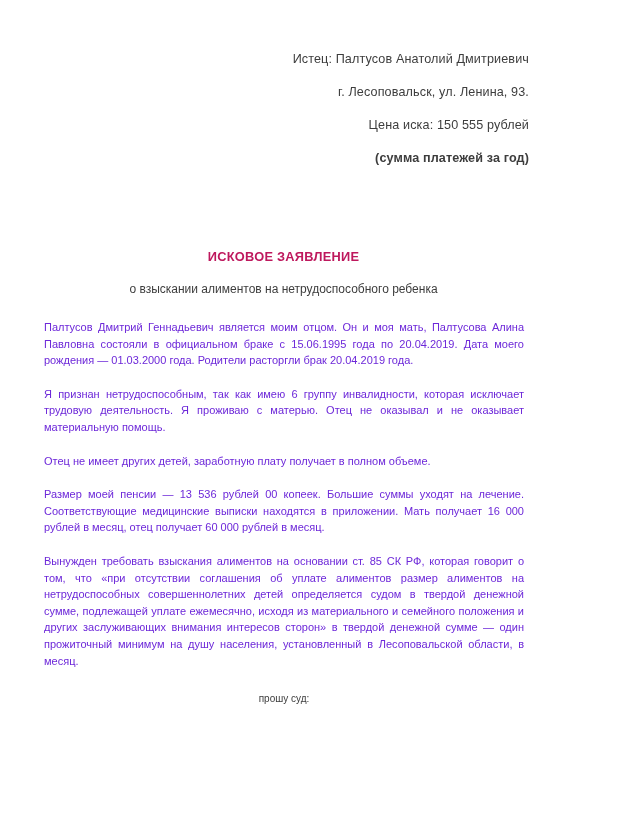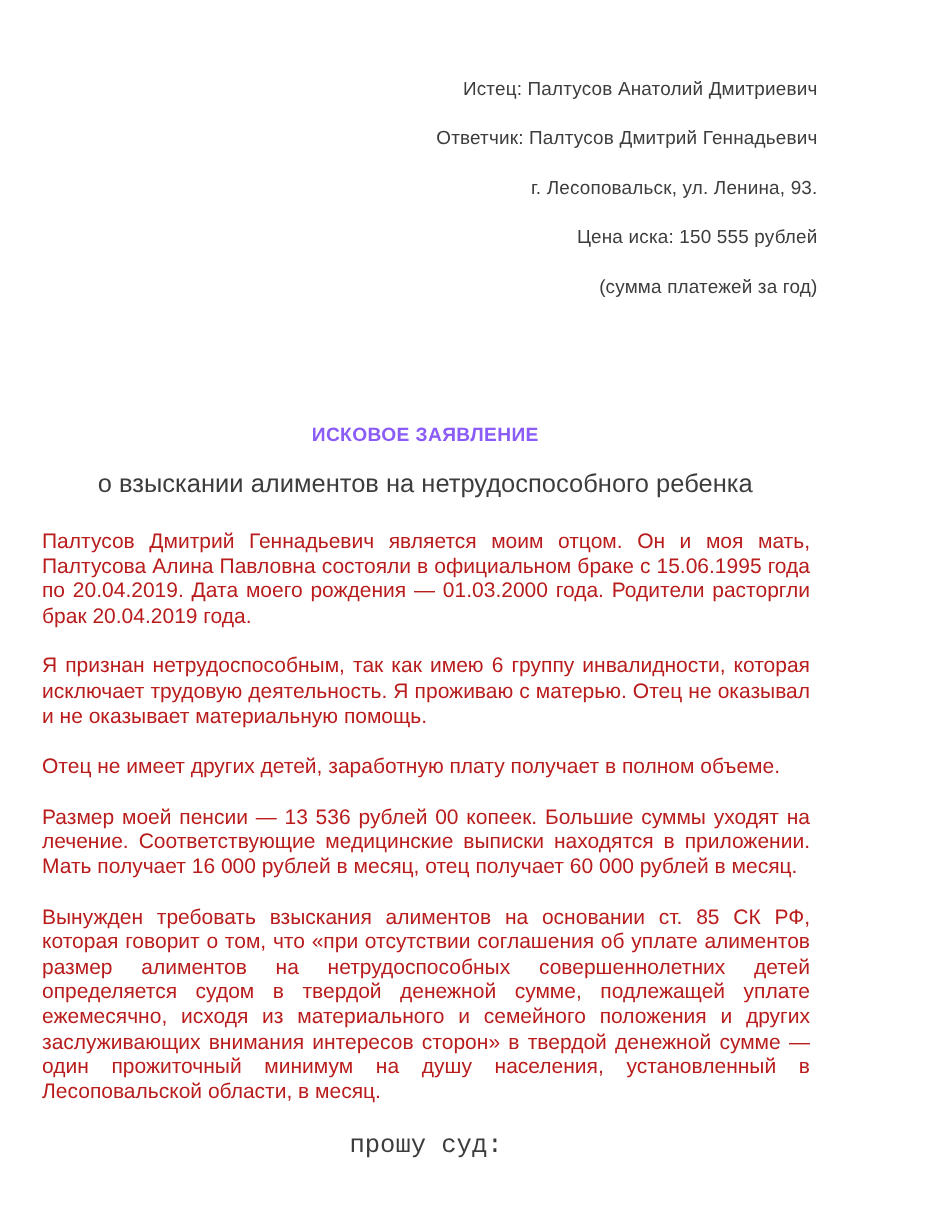--- a/index.html
+++ b/index.html
@@ -13,91 +13,90 @@
     background: #ffffff;
     font-family: "Liberation Sans", "DejaVu Sans", sans-serif;
     color: #3d3d3d;
     overflow: hidden;
   }
   .page {
     position: relative;
     width: 567px;
     height: 818px;
     box-sizing: border-box;
-    padding: 0 22px;
+    padding: 0 38px;
     background: #ffffff;
   }
 
   
   .header-block {
     padding-top: 52px;
     text-align: right;
   }
   .header-line {
     font-size: 12.6px;
     line-height: 14px;
     color: #3d3d3d;
     margin: 0 0 19px 0;
     letter-spacing: 0.01em;
     white-space: nowrap;
   }
   .header-line:last-child {
     margin-bottom: 0;
+    font-weight: bold;
   }
 
   
   .title-block {
     margin-top: 84px;
     text-align: center;
   }
   .doc-title {
     font-size: 12.8px;
     line-height: 15px;
     letter-spacing: 0.02em;
-    color: #8b5cf6;
+    color: #be185d;
     margin: 0 0 18px 0;
   }
   .doc-subtitle {
-    font-size: 17px;
+    font-size: 12px;
     line-height: 15px;
     color: #3d3d3d;
     margin: 0;
   }
 
   
   .body-block {
     margin-top: 22px;
     padding: 0 5px 0 6px;
   }
   .para {
-    font-size: 14px;
+    font-size: 11px;
     line-height: 16.6px;
-    color: #b91c1c;
+    color: #6d28d9;
     margin: 0 0 17px 0;
     text-align: justify;
     text-justify: inter-word;
     hyphens: none;
   }
   .para-center {
-    font-size: 17px;
+    font-size: 10px;
     line-height: 16.6px;
     color: #3d3d3d;
     text-align: center;
     margin: 22px 0 20px 0;
-    font-family: Liberation Mono, monospace;
   }
 </style>
 </head>
 <body>
 
 <div class="page">
 
   <div class="header-block">
     <p class="header-line">Истец: Палтусов Анатолий Дмитриевич</p>
-    <p class="header-line">Ответчик: Палтусов Дмитрий Геннадьевич</p>
     <p class="header-line">г. Лесоповальск, ул. Ленина, 93.</p>
     <p class="header-line">Цена иска: 150 555 рублей</p>
     <p class="header-line">(сумма платежей за год)</p>
   </div>
 
   <div class="title-block">
     <h1 class="doc-title">ИСКОВОЕ ЗАЯВЛЕНИЕ</h1>
     <p class="doc-subtitle">о взыскании алиментов на нетрудоспособного ребенка</p>
   </div>
 

